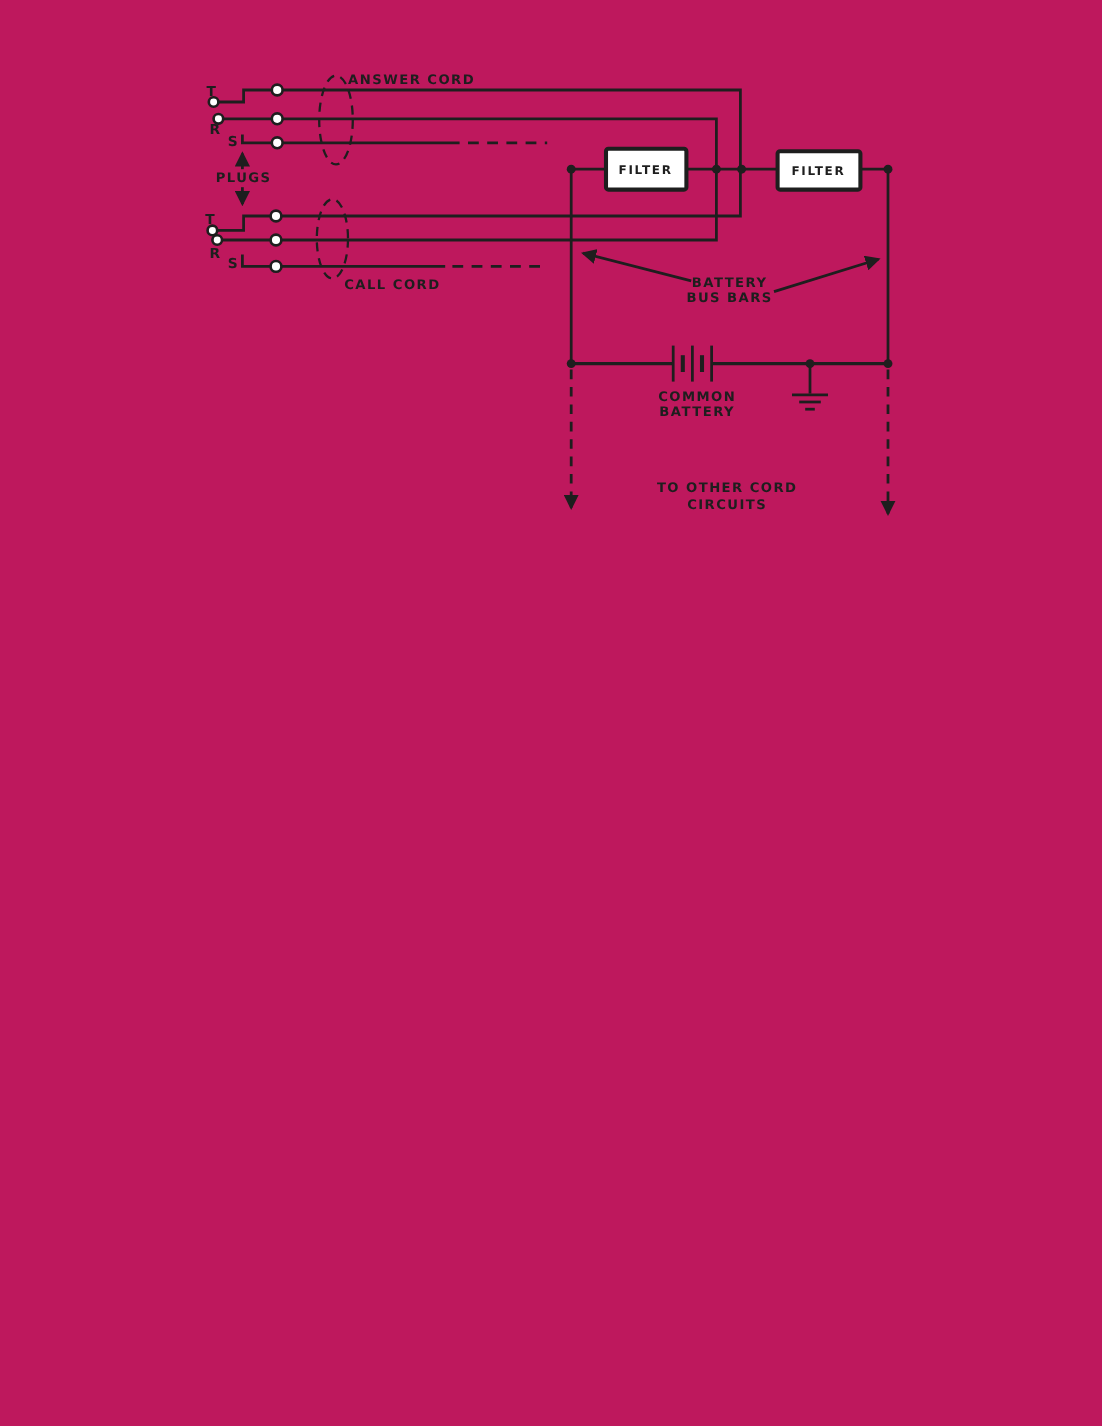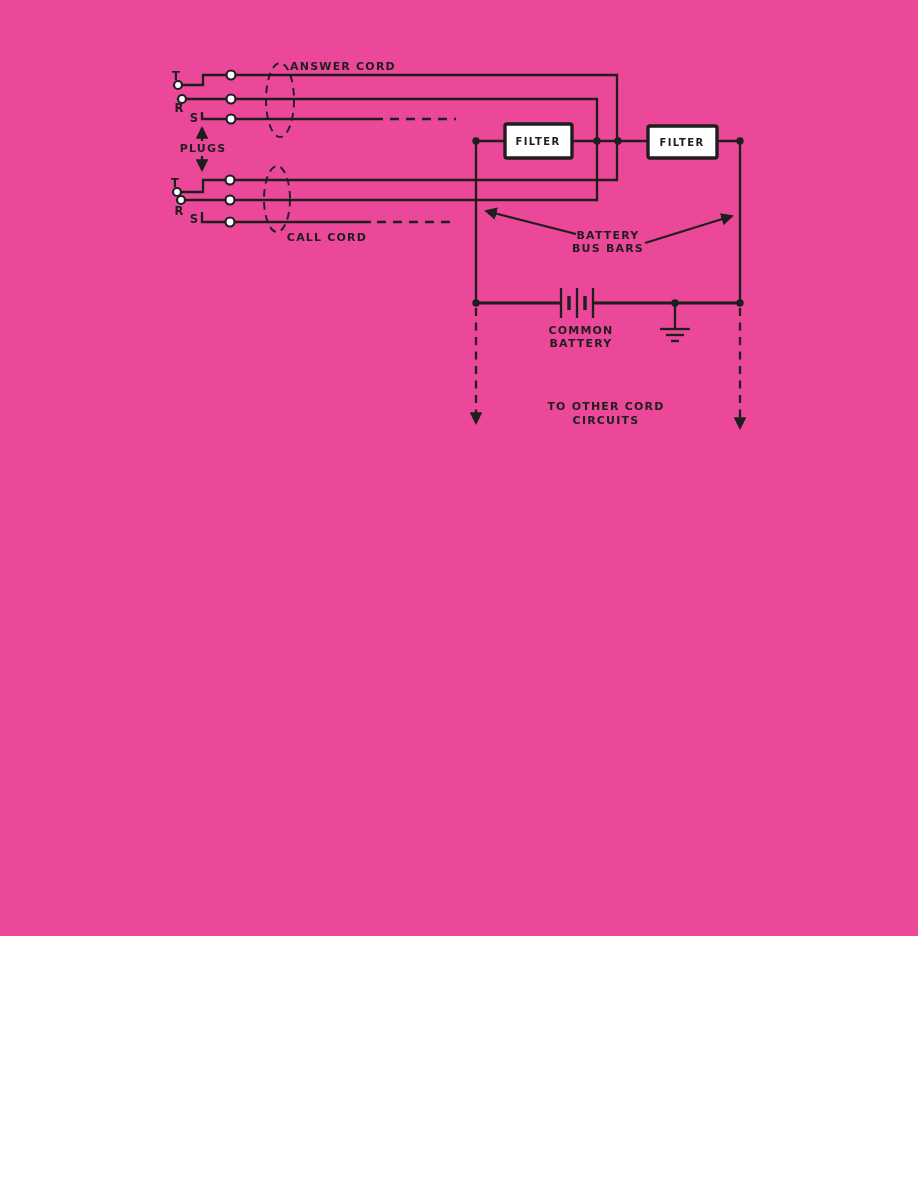--- a/index.html
+++ b/index.html
@@ -3,22 +3,22 @@
 <meta charset="utf-8">
 <style>
   html, body {
     margin: 0;
     padding: 0;
     background: #ffffff;
   }
   .page {
     position: relative;
     width: 918px;
-    height: 936px;
-    background: #ec4899;
+    height: 1188px;
+    background: #be185d;
     overflow: hidden;
   }
   svg { display: block; }
 
   .wire {
     stroke: #1e1e1e;
     stroke-width: 2.3;
     fill: none;
     stroke-linecap: butt;
     stroke-linejoin: miter;

